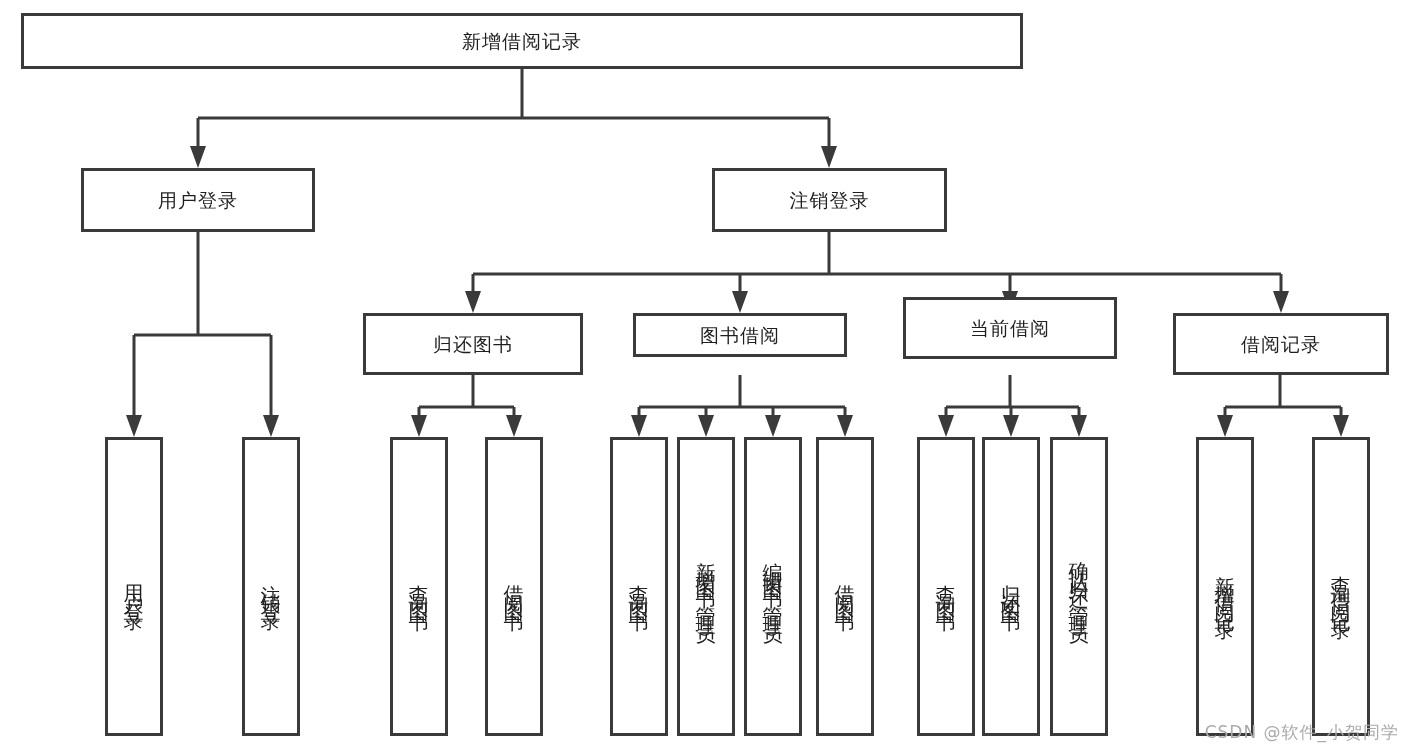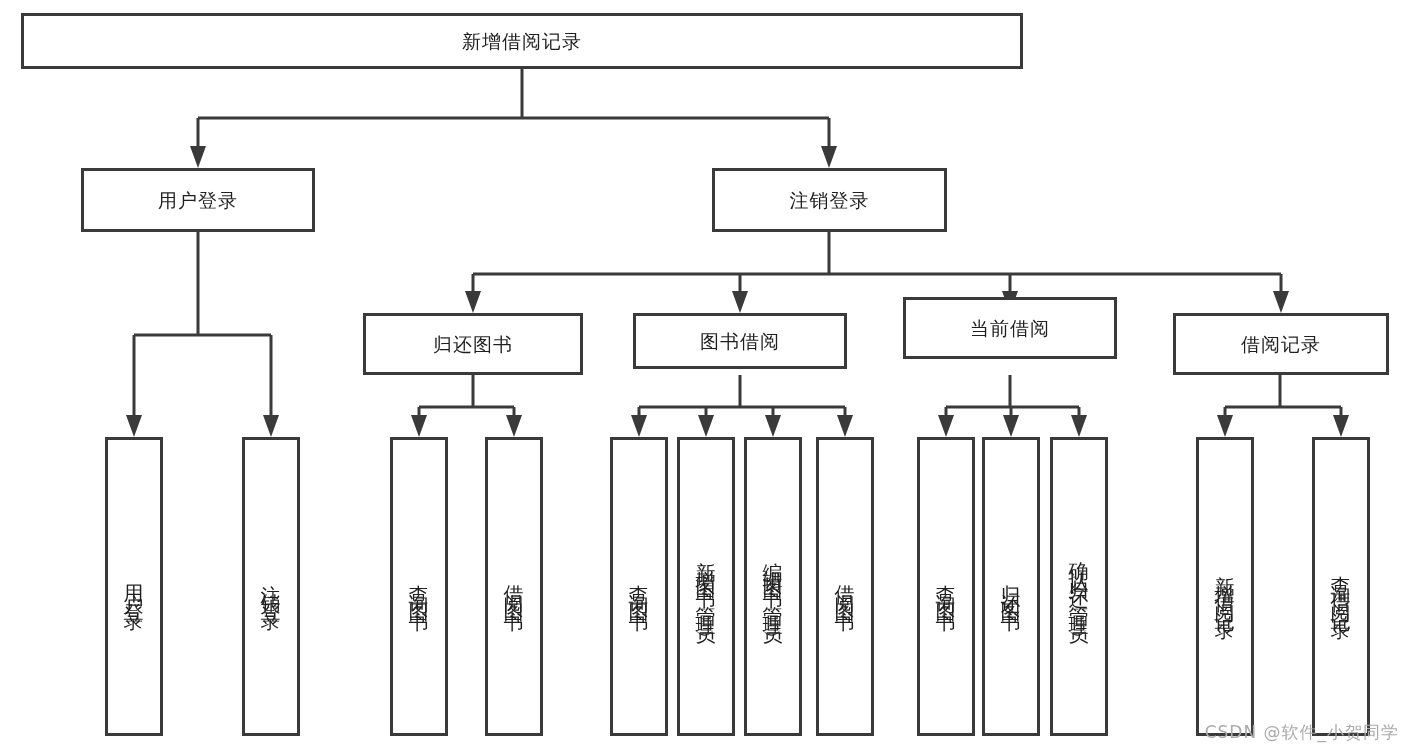--- a/index.html
+++ b/index.html
@@ -78,21 +78,21 @@
              M1217 415 L1233 415 L1225 437 Z
              M1333 415 L1349 415 L1341 437 Z"></path>
   </svg>
 
   <div class="node h" style="left:21px;top:13px;width:1002px;height:56px;">新增借阅记录</div>
 
   <div class="node h" style="left:81px;top:168px;width:234px;height:64px;">用户登录</div>
   <div class="node h" style="left:712px;top:168px;width:235px;height:64px;">注销登录</div>
 
   <div class="node h" style="left:363px;top:313px;width:220px;height:62px;">归还图书</div>
-  <div class="node h" style="left:633px;top:313px;width:214px;height:56px;">图书借阅</div>
+  <div class="node h" style="left:633px;top:313px;width:214px;height:44px;">图书借阅</div>
   <div class="node h" style="left:903px;top:297px;width:214px;height:62px;">当前借阅</div>
   <div class="node h" style="left:1173px;top:313px;width:216px;height:62px;">借阅记录</div>
 
   <div class="node v" style="left:105px;top:437px;width:58px;height:299px;">用户登录</div>
   <div class="node v" style="left:242px;top:437px;width:58px;height:299px;">注销登录</div>
 
   <div class="node v" style="left:390px;top:437px;width:58px;height:299px;">查询图书</div>
   <div class="node v" style="left:485px;top:437px;width:58px;height:299px;">借阅图书</div>
 
   <div class="node v" style="left:610px;top:437px;width:58px;height:299px;">查询图书</div>

